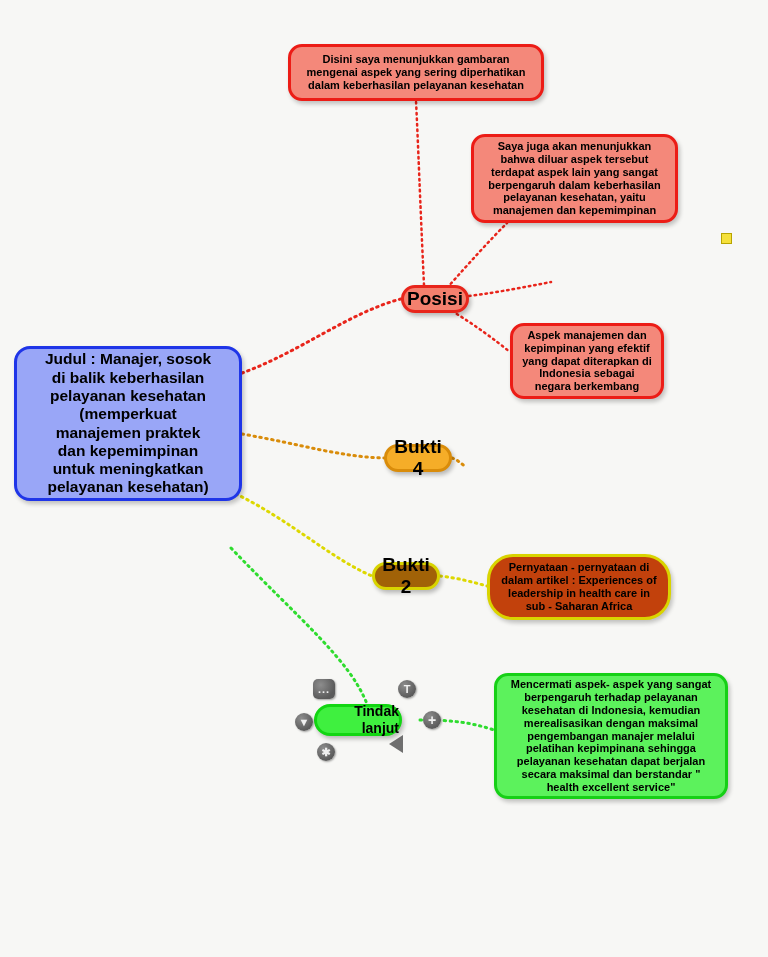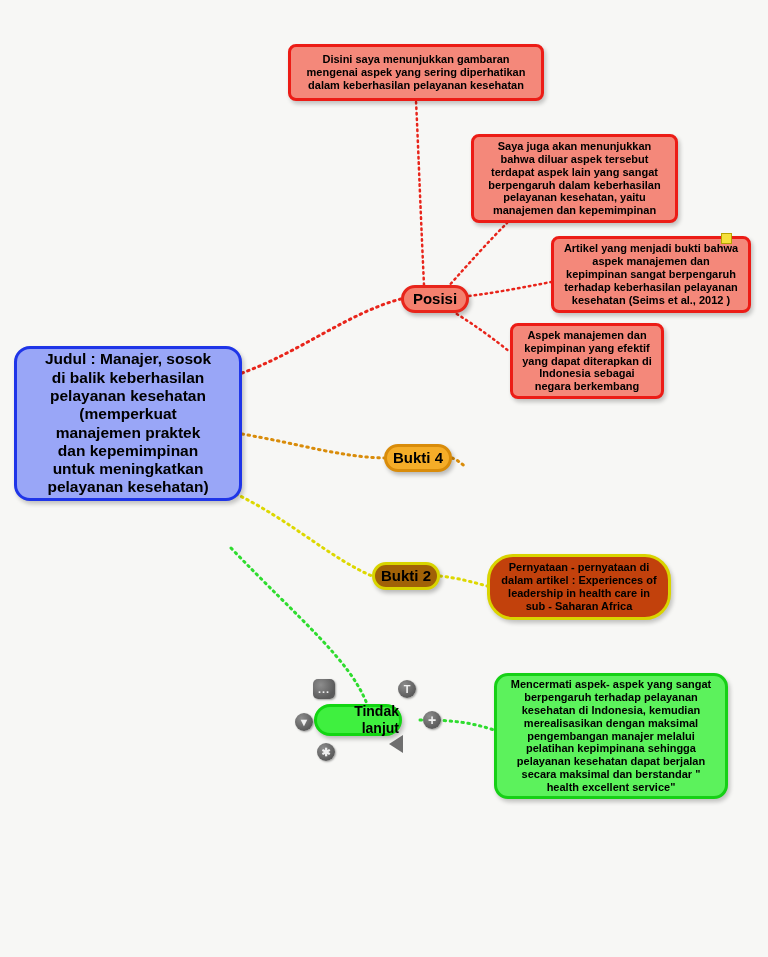--- a/index.html
+++ b/index.html
@@ -45,21 +45,21 @@
     border: 3px solid #1f35e8;
     border-radius: 16px;
     font-size: 15.5px;
     padding: 4px 24px;
     box-shadow: 2px 3px 4px rgba(0,0,0,0.22);
   }
 
   
   .pill {
     border-radius: 22px;
-    font-size: 15px;
+    font-size: 19px;
     box-shadow: 2px 3px 4px rgba(0,0,0,0.25);
   }
   .pill-red {
     left: 401px;
     top: 285px;
     width: 68px;
     height: 28px;
     background: #f4806e;
     border: 3px solid #e8251b;
   }
@@ -93,21 +93,21 @@
 
   
   .leaf {
     font-size: 11px;
     padding: 5px 8px;
     box-shadow: 2px 3px 4px rgba(0,0,0,0.22);
   }
   .leaf-red {
     background: #f4887a;
     border: 3px solid #ec1c16;
-    border-radius: 8px;
+    border-radius: 14px;
   }
   .leaf-orange {
     background: #f0ab36;
     border: 3px solid #dc8c10;
     border-radius: 14px;
   }
   .leaf-yellow {
     background: #c2410c;
     border: 3px solid #d9d400;
     border-radius: 26px;
@@ -226,23 +226,20 @@
   </div>
 
   <div class="node leaf leaf-red n-intro">
     <span>Disini saya menunjukkan gambaran mengenai aspek yang sering diperhatikan dalam keberhasilan pelayanan kesehatan</span>
   </div>
 
   <div class="node leaf leaf-red n-aspect">
     <span>Saya juga akan menunjukkan bahwa diluar aspek tersebut terdapat aspek lain yang sangat berpengaruh dalam keberhasilan pelayanan kesehatan, yaitu manajemen dan kepemimpinan</span>
   </div>
 
-  <div class="node leaf leaf-red n-article">
-    <span>Artikel yang menjadi bukti bahwa aspek manajemen dan kepimpinan sangat berpengaruh terhadap keberhasilan pelayanan kesehatan (Seims et al., 2012 )</span>
-  </div>
   <div class="handle-sq"></div>
 
   <div class="node leaf leaf-red n-develop">
     <span>Aspek manajemen dan kepimpinan yang efektif yang dapat diterapkan di Indonesia sebagai negara berkembang</span>
   </div>
 
 
   <div class="node leaf leaf-yellow n-bukti2">
     <span>Pernyataan - pernyataan di dalam artikel : Experiences of leadership in health care in sub - Saharan Africa</span>
   </div>

